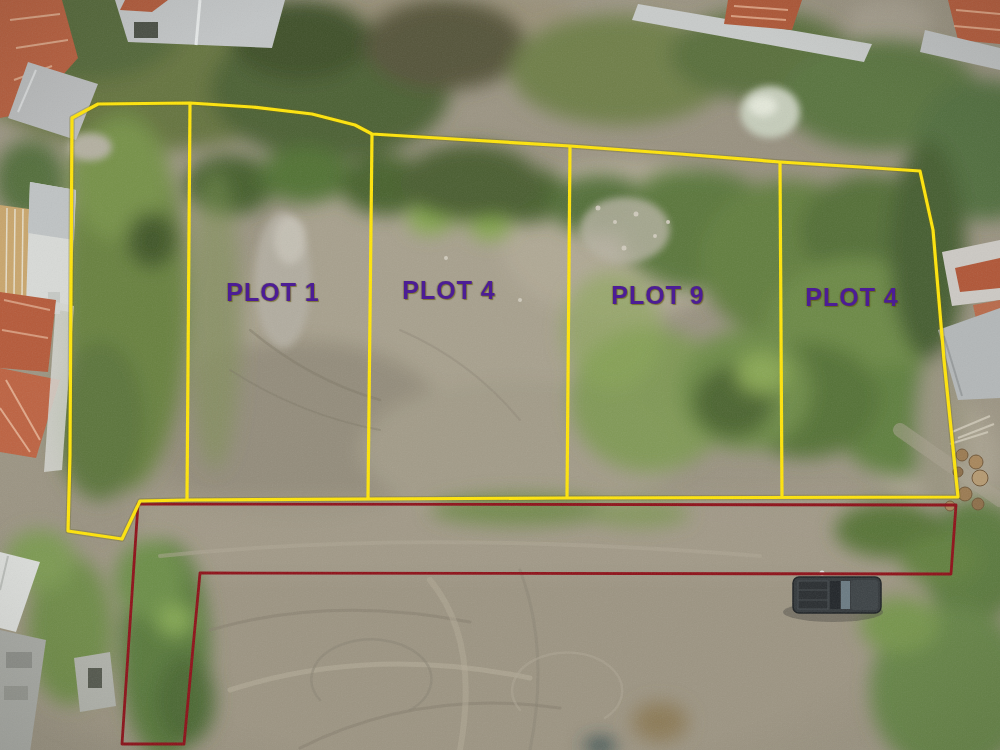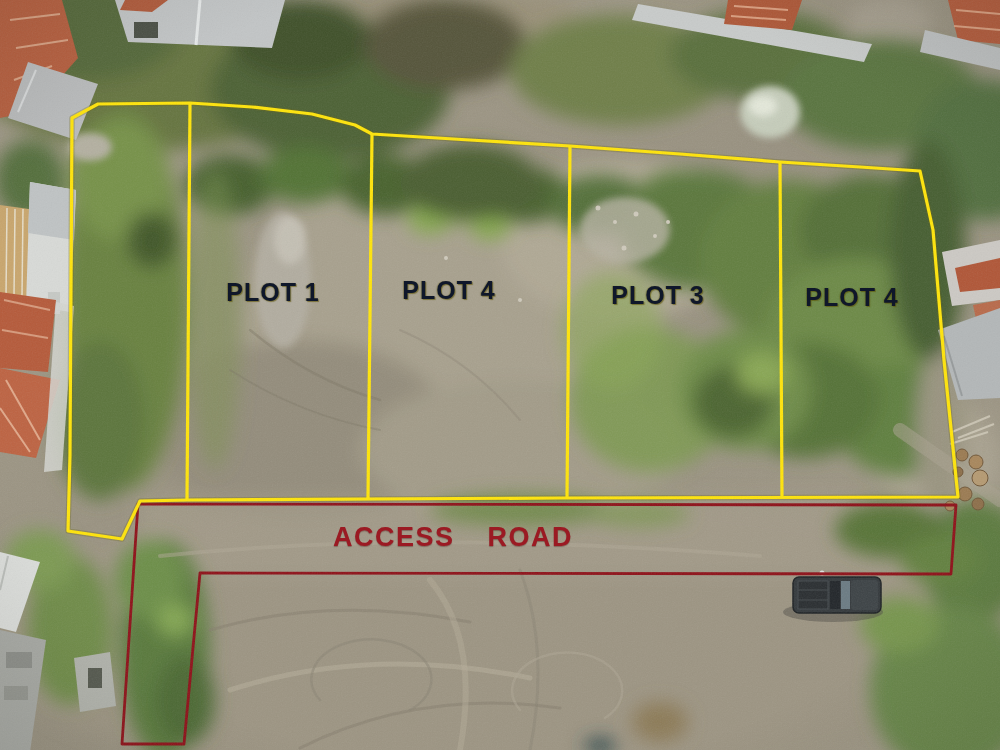--- a/index.html
+++ b/index.html
@@ -1,20 +1,20 @@
 <!DOCTYPE html>
 <html><head>
 <meta charset="utf-8">
 <style>
   html,body{margin:0;padding:0;background:#222;}
   .stage{position:relative;width:1000px;height:750px;overflow:hidden;
          font-family:"Liberation Sans",sans-serif;background:#9a9381;}
   .stage svg{position:absolute;left:0;top:0;}
   .lbl{position:absolute;transform:translate(-50%,-50%);font-weight:bold;white-space:nowrap;}
-  .plot-lbl{color:#0f172a;font-size:25px;letter-spacing:1px;
+  .plot-lbl{color:#4c1d95;font-size:25px;letter-spacing:1px;
             text-shadow:1px 1px 1px rgba(90,80,0,.6),-1px 0 1px rgba(90,80,0,.35);}
   .road-lbl{color:#9b1a23;font-size:27px;letter-spacing:1.5px;word-spacing:24px;
             text-shadow:0 1px 1px rgba(70,10,10,.35);}
 </style>
 </head>
 <body>
 
 <div class="stage">
 
 <svg width="1000" height="750" viewBox="0 0 1000 750">
@@ -239,17 +239,16 @@
     <path d="M570 146 L567 498" stroke="#ffe40a"></path>
     <path d="M780 162 L782 498" stroke="#ffe40a"></path>
   </g>
 
   <rect width="1000" height="750" filter="url(#grain)" opacity="0.1"></rect>
   <rect width="1000" height="750" fill="url(#vg)"></rect>
 </svg>
 
 <div class="lbl plot-lbl" style="left:273px;top:292px;">PLOT 1</div>
 <div class="lbl plot-lbl" style="left:449px;top:290px;">PLOT 4</div>
-<div class="lbl plot-lbl" style="left:658px;top:295px;">PLOT 3</div>
+<div class="lbl plot-lbl" style="left:658px;top:295px;">PLOT 9</div>
 <div class="lbl plot-lbl" style="left:852px;top:297px;">PLOT 4</div>
-<div class="lbl road-lbl" style="left:453px;top:537px;">ACCESS ROAD</div>
 
 </div>
 
 </body></html>

